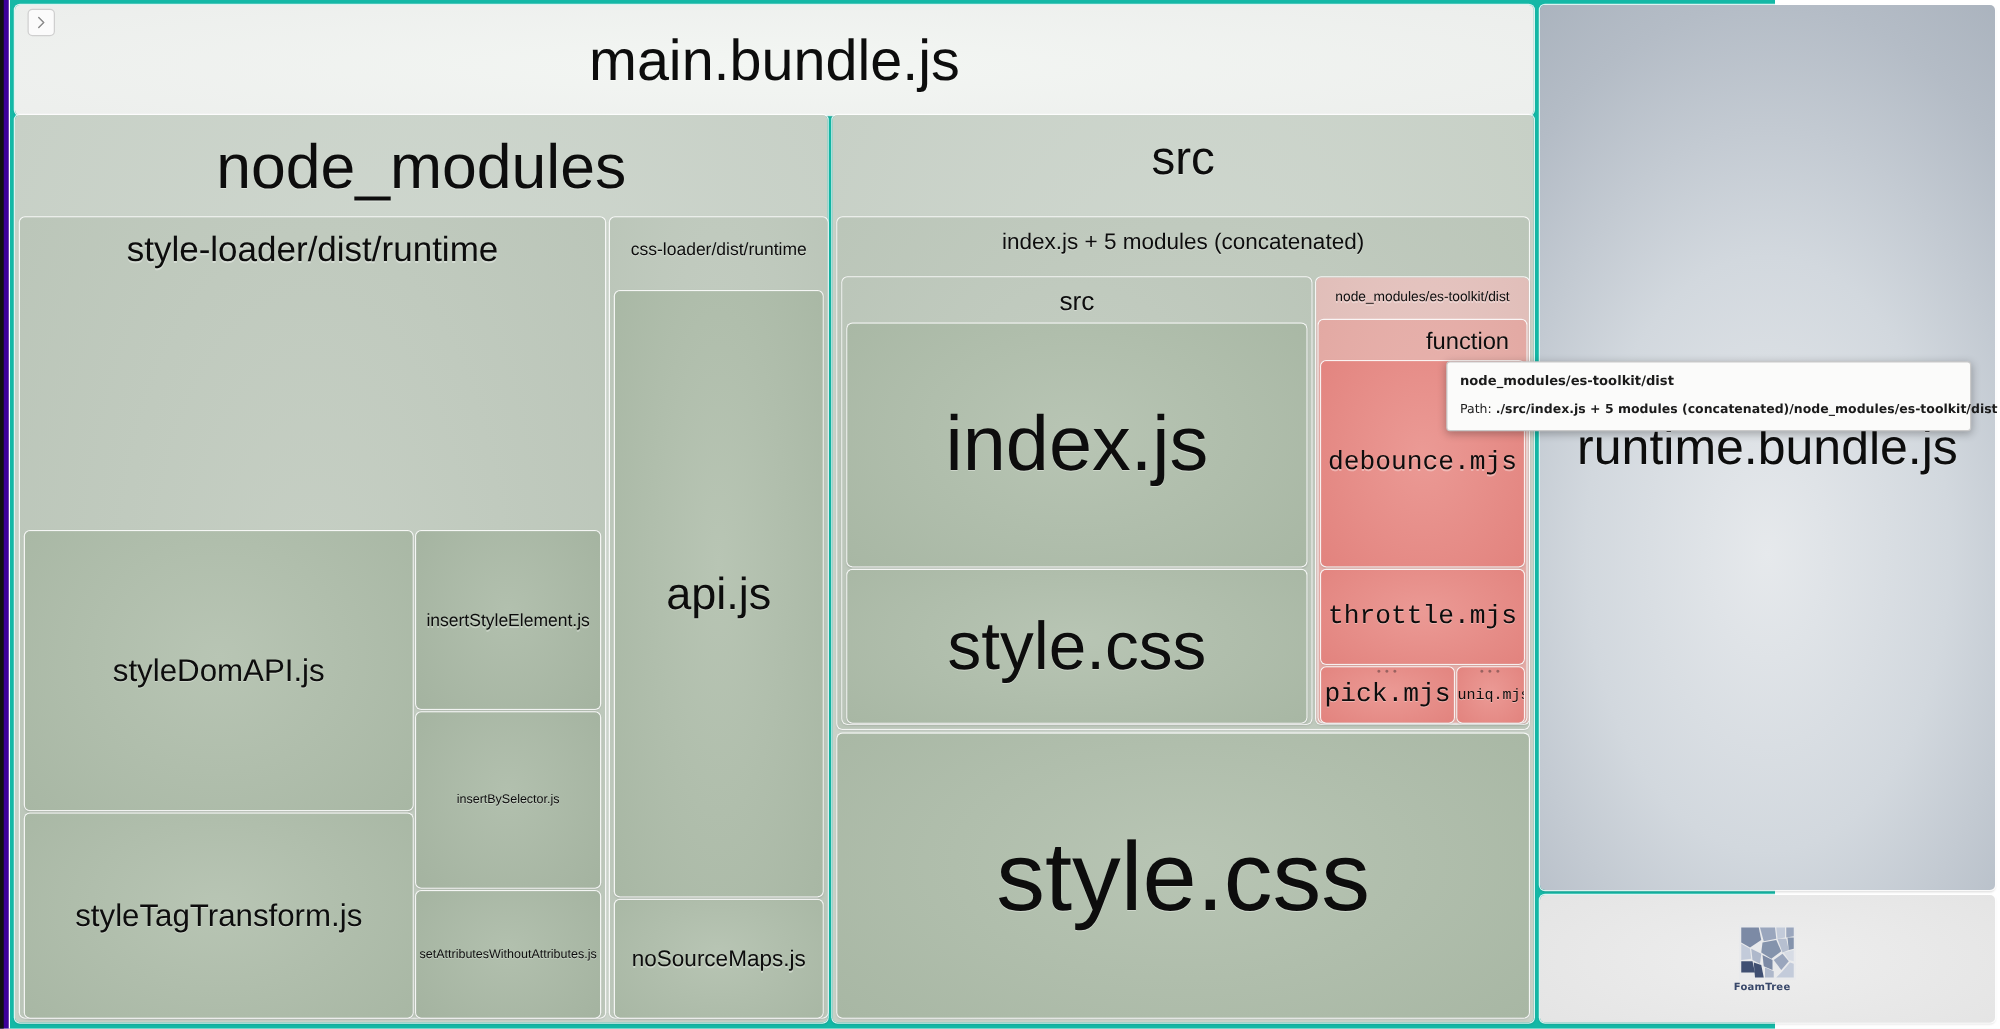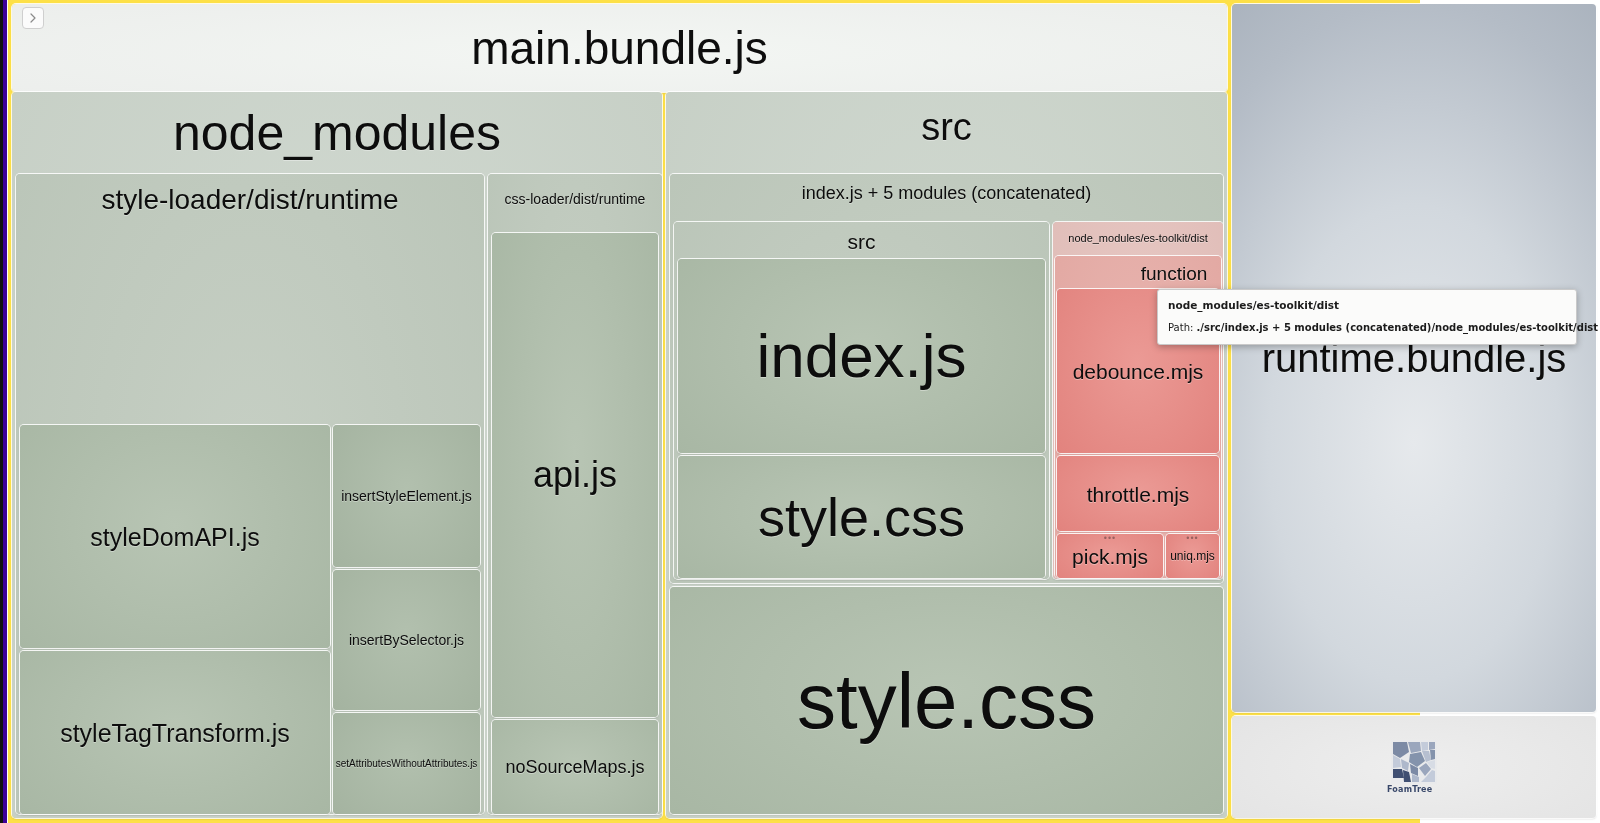--- a/index.html
+++ b/index.html
@@ -25,21 +25,21 @@
     left: 0; top: 0;
     width: 8px; height: 823px;
     background: #3d0099;
     border-left: 3px solid #111111;
     border-right: 1px solid #ffffff;
   }
   .outer-frame {
     position: absolute;
     left: 8px; top: 0;
     width: 1412px; height: 823px;
-    background: #fde047;
+    background: #14b8a6;
   }
 
   
   .cell {
     position: absolute;
     border-radius: 4px;
     overflow: hidden;
     box-shadow: 0 0 0 1px rgba(255,255,255,0.85), 0 1px 2px rgba(0,0,0,0.18);
   }
   .cell > .label {
@@ -71,20 +71,21 @@
     background: radial-gradient(120% 150% at 50% 45%, #b2c0ae 0%, #a4b3a0 55%, #97a893 100%);
   }
   .t-redgroup {
     background: radial-gradient(110% 160% at 50% 50%, #e8c9c5 0%, #e0bdb8 60%, #dbb4ae 100%);
   }
   .t-redgroup2 {
     background: radial-gradient(110% 160% at 50% 50%, #e9b5b0 0%, #e2a8a2 60%, #dc9f99 100%);
   }
   .t-redleaf {
     background: radial-gradient(120% 150% at 50% 45%, #eb9a95 0%, #e2837e 55%, #d9746f 100%);
+    font-family: Liberation Mono, monospace;
   }
   .t-runtime {
     background: radial-gradient(95% 80% at 50% 62%, #e6e9ec 0%, #d2d8de 42%, #b4bcc6 78%, #a7b0bb 100%);
   }
   .t-logo {
     background: radial-gradient(120% 150% at 50% 50%, #eeeeee 0%, #e3e3e3 60%, #d9d9d9 100%);
   }
 
   
   .dots {
@@ -179,21 +180,21 @@
 
     <div class="cell t-leaf" style="left:12px; top:651px; width:310px; height:163px;">
       <div class="label mid" style="font-size:25px;">styleTagTransform.js</div>
     </div>
 
     <div class="cell t-leaf2" style="left:325px; top:425px; width:147px; height:142px;">
       <div class="label mid" style="font-size:14px;">insertStyleElement.js</div>
     </div>
 
     <div class="cell t-leaf2" style="left:325px; top:570px; width:147px; height:140px;">
-      <div class="label mid" style="font-size:14px;">insertBySelector.js</div>
+      <div class="label mid" style="font-size:10px;">insertBySelector.js</div>
     </div>
 
     <div class="cell t-leaf2" style="left:325px; top:713px; width:147px; height:101px;">
       <div class="label mid" style="font-size:10px;">setAttributesWithoutAttributes.js</div>
     </div>
 
     <div class="cell t-groupB" style="left:480px; top:174px; width:174px; height:640px;">
       <div class="label top" style="font-size:14px; padding-top:18px;">css-loader/dist/runtime</div>
     </div>
 

